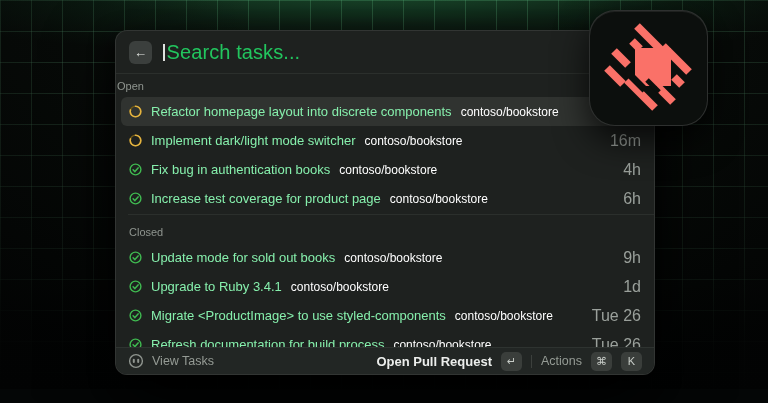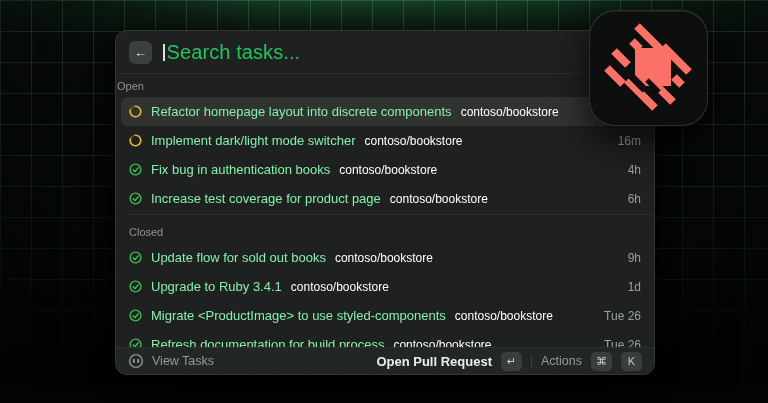--- a/index.html
+++ b/index.html
@@ -68,21 +68,21 @@
     height:29px; margin:0 5px;
     display:flex; align-items:center; gap:9px;
     padding:0 8px; border-radius:6px;
     cursor:pointer;
   }
   .row.selected { background:#303330; }
   .row .status { flex:0 0 13px; width:13px; height:13px; display:flex; }
   .row .title { color:#86efac; font-size:13px; font-weight:500; white-space:nowrap; }
   .row .repo { color:#ffffff; font-size:12px; white-space:nowrap; }
   .row .spacer { flex:1; }
-  .row .time { color:#9aa09b; font-size:12px; white-space:nowrap; }
+  .row .time { color:#9aa09b; font-size:16px; white-space:nowrap; }
   
   .footer {
     flex:0 0 27px; height:27px;
     background:#222624; border-top:1px solid #2e3330;
     display:flex; align-items:center;
     padding:0 12px; gap:8px;
   }
   .footer .left { display:flex; align-items:center; gap:8px; color:#959b95; font-size:12.5px; }
   .footer .spacer { flex:1; }
   .footer .right { display:flex; align-items:center; gap:9px; }
@@ -174,21 +174,21 @@
         <span class="time">6h</span>
       </div>
       <div class="section-header closed">Closed</div>
       <div class="row">
         <span class="status">
           <svg width="13" height="13" viewBox="0 0 13 13">
             <circle cx="6.5" cy="6.5" r="5.4" fill="none" stroke="#3fb950" stroke-width="1.4"></circle>
             <path d="M4.1 6.8 L5.9 8.6 L9.1 4.9" fill="none" stroke="#3fb950" stroke-width="1.5" stroke-linecap="round" stroke-linejoin="round"></path>
           </svg>
         </span>
-        <span class="title">Update flow for sold out books</span>
+        <span class="title">Update mode for sold out books</span>
         <span class="repo">contoso/bookstore</span>
         <span class="spacer"></span>
         <span class="time">9h</span>
       </div>
       <div class="row">
         <span class="status">
           <svg width="13" height="13" viewBox="0 0 13 13">
             <circle cx="6.5" cy="6.5" r="5.4" fill="none" stroke="#3fb950" stroke-width="1.4"></circle>
             <path d="M4.1 6.8 L5.9 8.6 L9.1 4.9" fill="none" stroke="#3fb950" stroke-width="1.5" stroke-linecap="round" stroke-linejoin="round"></path>
           </svg>

